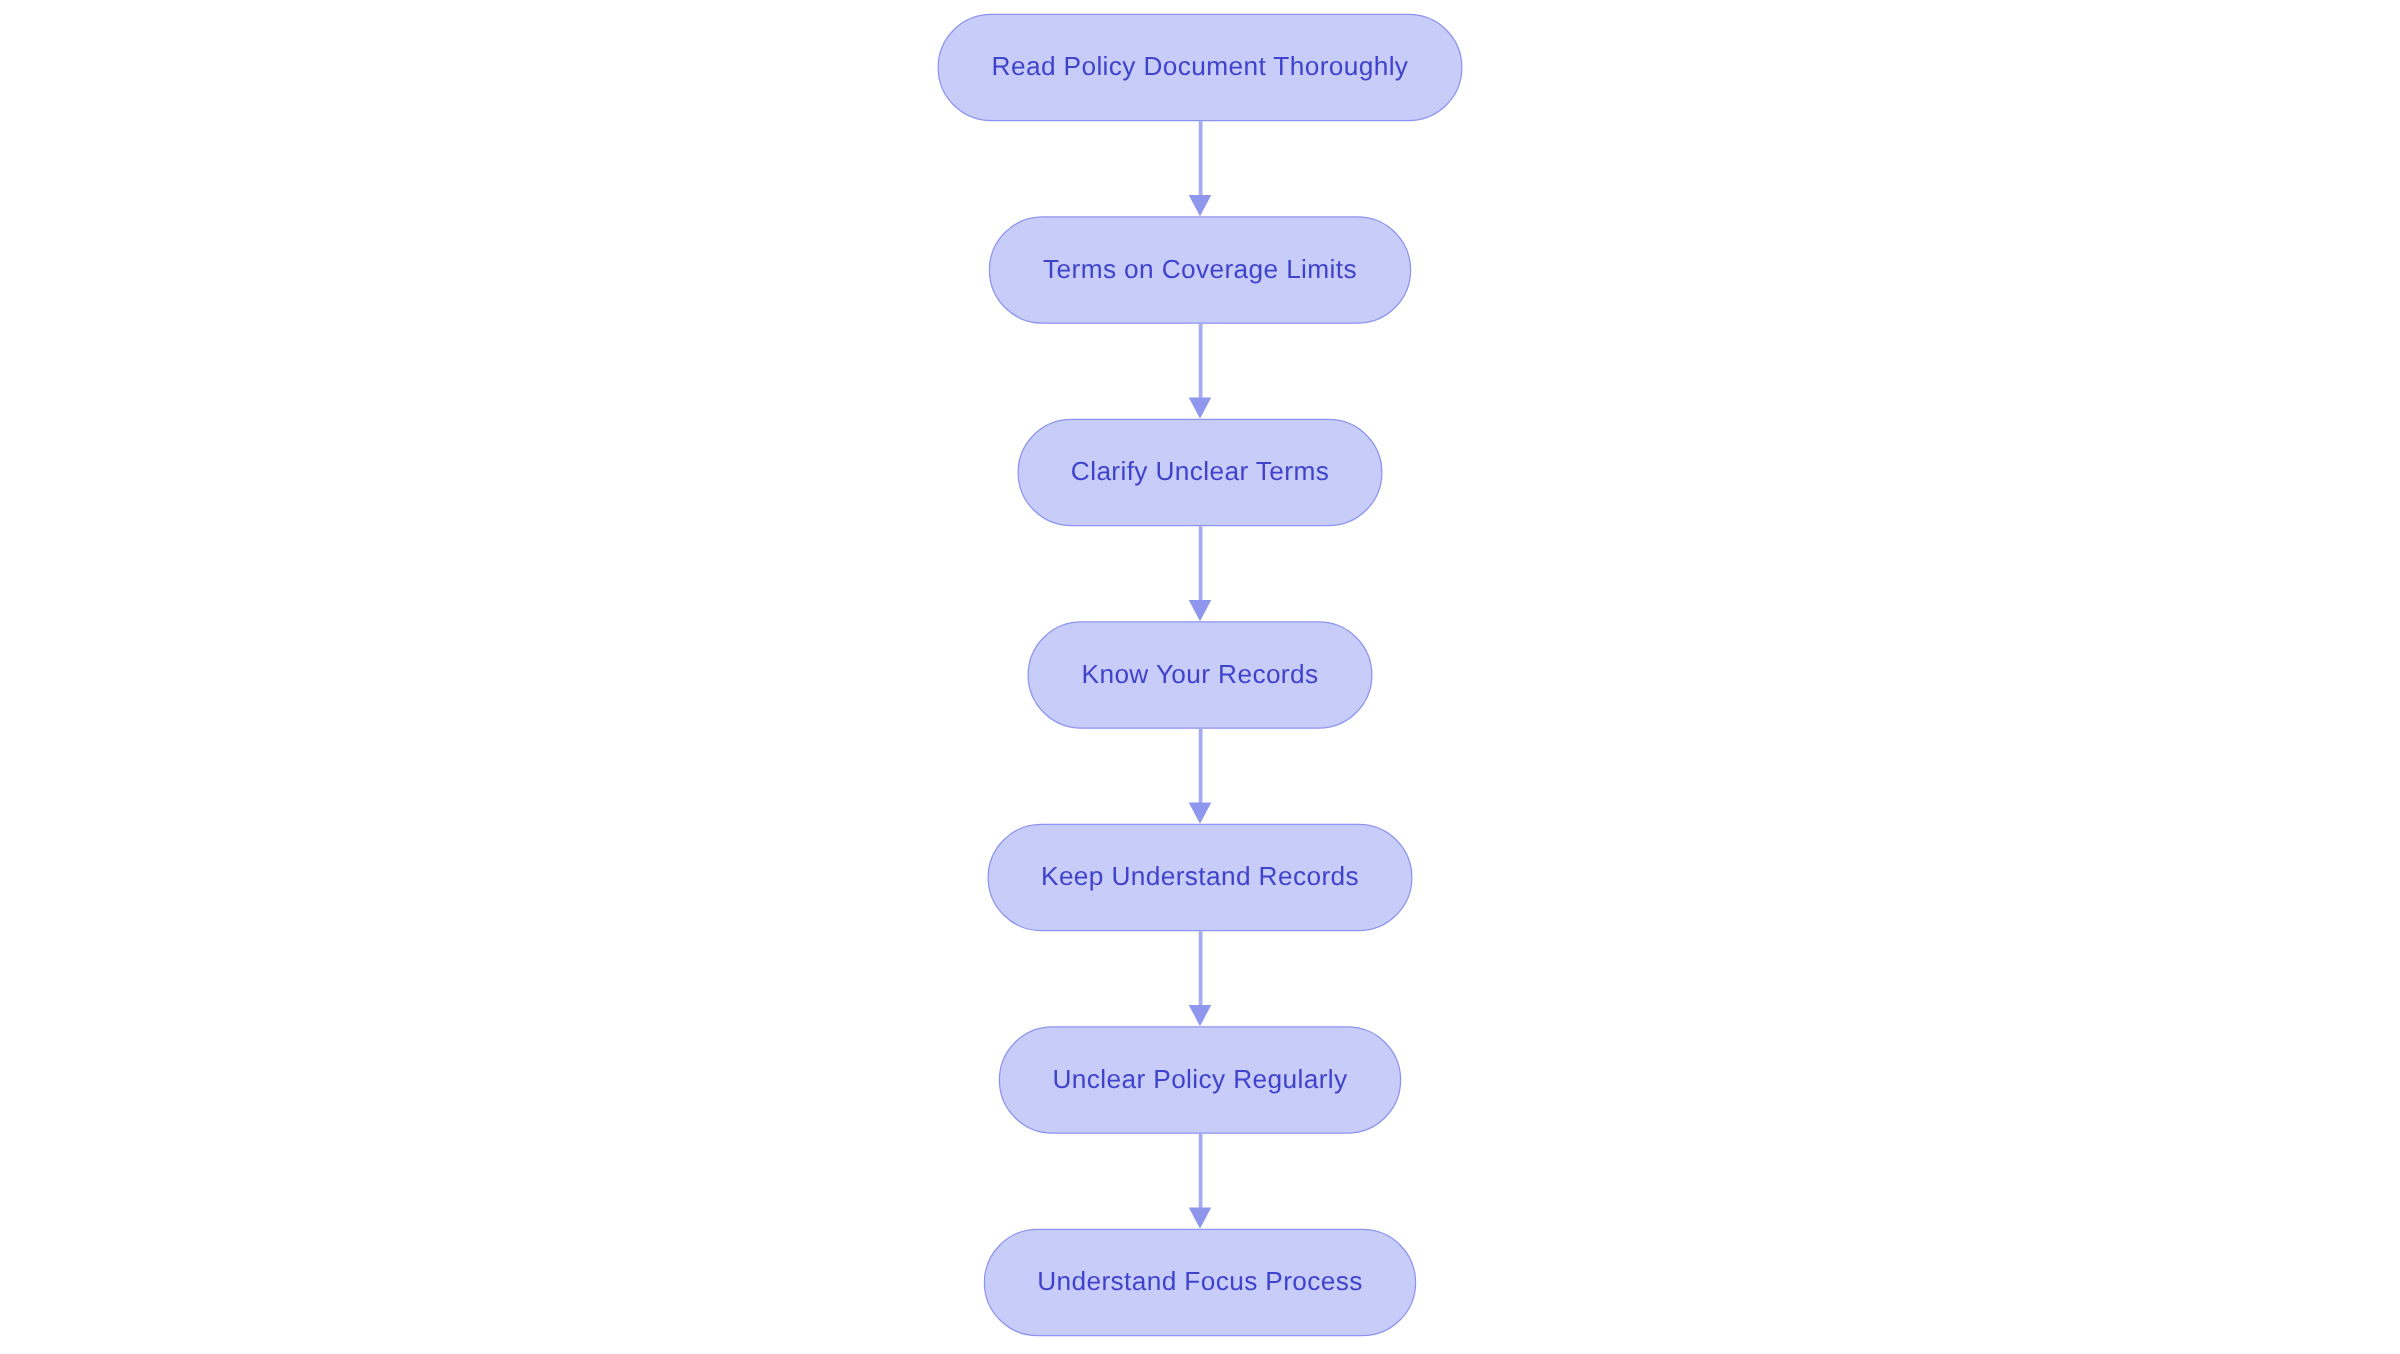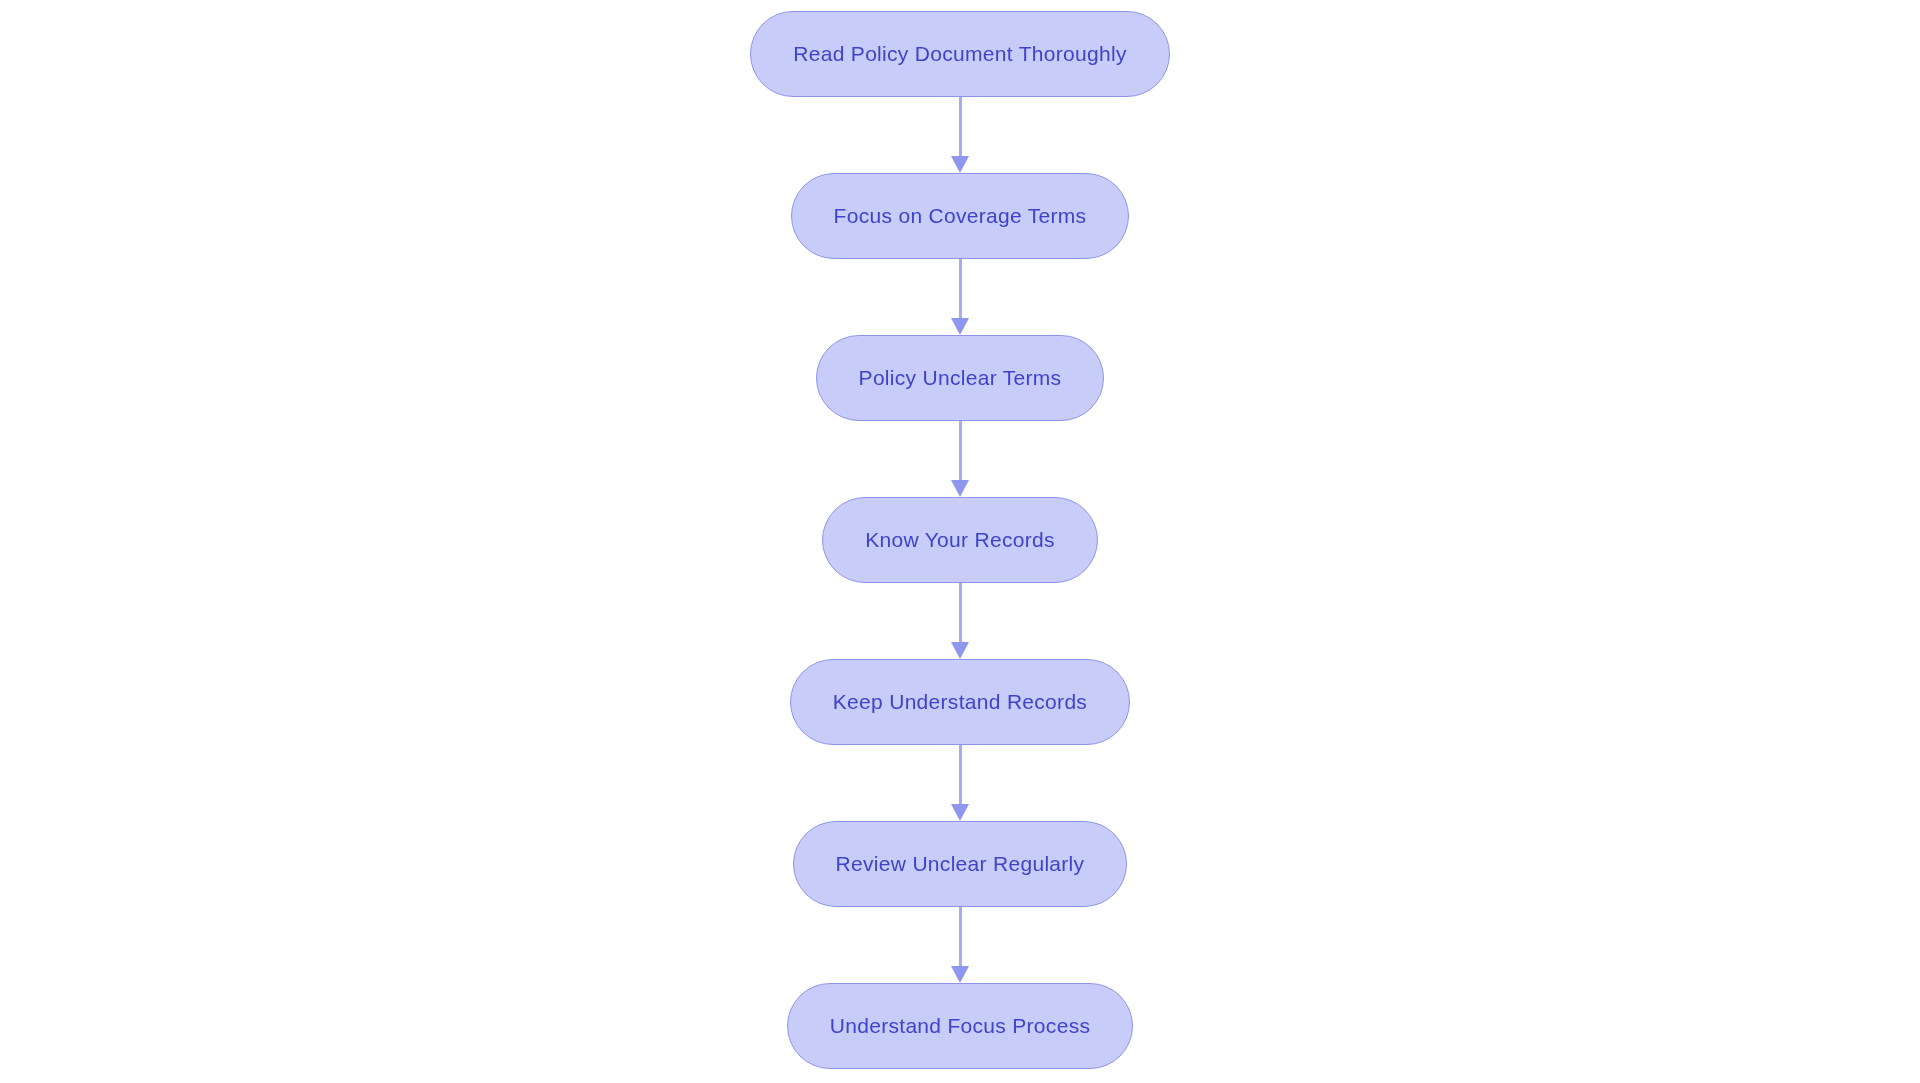--- a/index.html
+++ b/index.html
@@ -74,49 +74,49 @@
 <div class="canvas">
   <div class="flow-column">
 
     <div class="flow-node">Read Policy Document Thoroughly</div>
 
     <div class="flow-arrow">
       <div class="arrow-stem"></div>
       <div class="arrow-head"></div>
     </div>
 
-    <div class="flow-node">Focus on Coverage Terms</div>
+    <div class="flow-node">Terms on Coverage Limits</div>
 
     <div class="flow-arrow">
       <div class="arrow-stem"></div>
       <div class="arrow-head"></div>
     </div>
 
-    <div class="flow-node">Policy Unclear Terms</div>
+    <div class="flow-node">Clarify Unclear Terms</div>
 
     <div class="flow-arrow">
       <div class="arrow-stem"></div>
       <div class="arrow-head"></div>
     </div>
 
     <div class="flow-node">Know Your Records</div>
 
     <div class="flow-arrow">
       <div class="arrow-stem"></div>
       <div class="arrow-head"></div>
     </div>
 
     <div class="flow-node">Keep Understand Records</div>
 
     <div class="flow-arrow">
       <div class="arrow-stem"></div>
       <div class="arrow-head"></div>
     </div>
 
-    <div class="flow-node">Review Unclear Regularly</div>
+    <div class="flow-node">Unclear Policy Regularly</div>
 
     <div class="flow-arrow">
       <div class="arrow-stem"></div>
       <div class="arrow-head"></div>
     </div>
 
     <div class="flow-node">Understand Focus Process</div>
 
   </div>
 </div>

